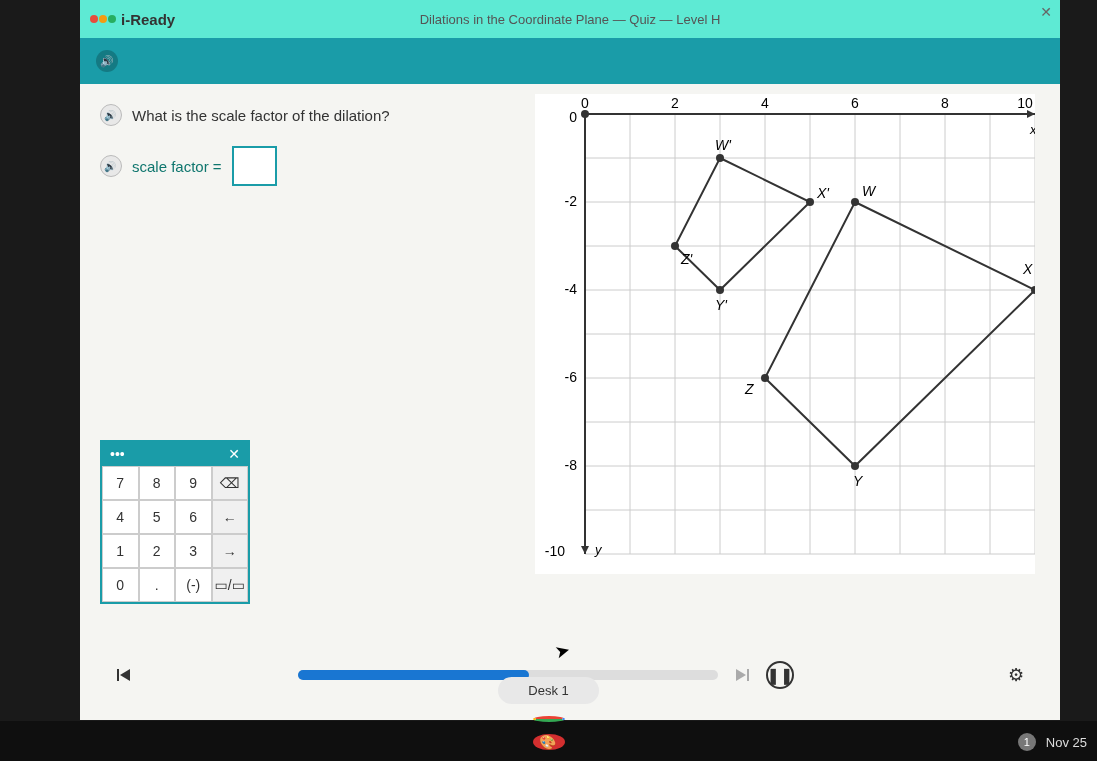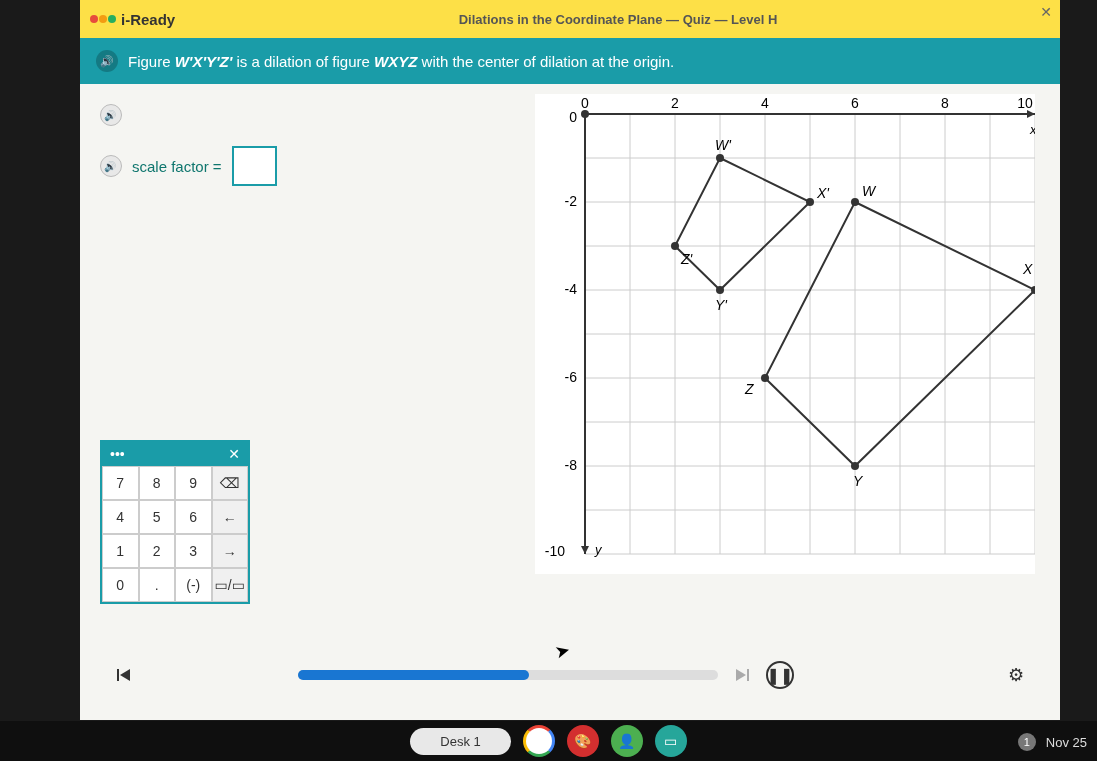--- a/index.html
+++ b/index.html
@@ -13,21 +13,21 @@
 }
 .app-window {
   position: absolute;
   left: 80px;
   top: 0;
   width: 980px;
   height: 720px;
   background: #f5f5f2;
 }
 .title-bar {
-  background: #fde047;
+  background: #5eead4;
   padding: 19px 10px;
   display: flex;
   align-items: center;
   position: relative;
   height: 24px;
 }
 .logo {
   display: flex;
   align-items: center;
   gap: 2px;
@@ -37,22 +37,21 @@
 .dot.red { background: #e74c3c; }
 .dot.orange { background: #f39c12; }
 .dot.green { background: #27ae60; }
 .logo-text { font-weight: bold; font-size: 15px; color: #333; margin-left: 3px; }
 .breadcrumb { 
   position: absolute; 
   left: 50%; 
   transform: translateX(-50%);
   font-size: 13px; 
   color: #555; 
-  font-weight: 700;
-  margin-left: 48px;
+  font-weight: 400;
 }
 .close-x {
   position: absolute;
   right: 8px;
   top: 4px;
   color: #666;
   font-size: 14px;
 }
 .banner {
   background: #1a9ca8;
@@ -198,20 +197,21 @@
   position: absolute;
   bottom: 0;
   left: 0;
   width: 100%;
   height: 40px;
   background: #0f0f0f;
   display: flex;
   align-items: center;
   justify-content: center;
   gap: 12px;
+  flex-direction: column;
 }
 .desk-pill {
   background: #e8e8e8;
   color: #333;
   padding: 6px 30px;
   border-radius: 18px;
   font-size: 13px;
   font-weight: 500;
 }
 .tb-icon {
@@ -262,28 +262,26 @@
           <div class="dot green"></div>
       </div>
       <span class="logo-text">i-Ready</span>
     </div>
     <span class="breadcrumb">Dilations in the Coordinate Plane — Quiz — Level H</span>
     <span class="close-x">✕</span>
   </div>
 
   <div class="banner">
     <div class="audio-icon">🔊</div>
-    <div>
-      <span>Figure </span><i><b>W'X'Y'Z'</b></i><span> is a dilation of figure </span><i><b>WXYZ</b></i><span> with the center of dilation at the origin.</span>
-    </div>
   </div>
 
   <div class="main-area">
     <div class="question-row">
       <div class="audio-btn">🔊</div>
+      <div class="question-text">What is the scale factor of the dilation?</div>
     </div>
     <div class="scale-row">
       <div class="audio-btn">🔊</div>
       <span class="scale-label">scale factor =</span>
       <div class="answer-box"></div>
     </div>
 
     <div class="graph-area">
       <svg class="graph-svg" viewBox="0 0 500 480">
 

